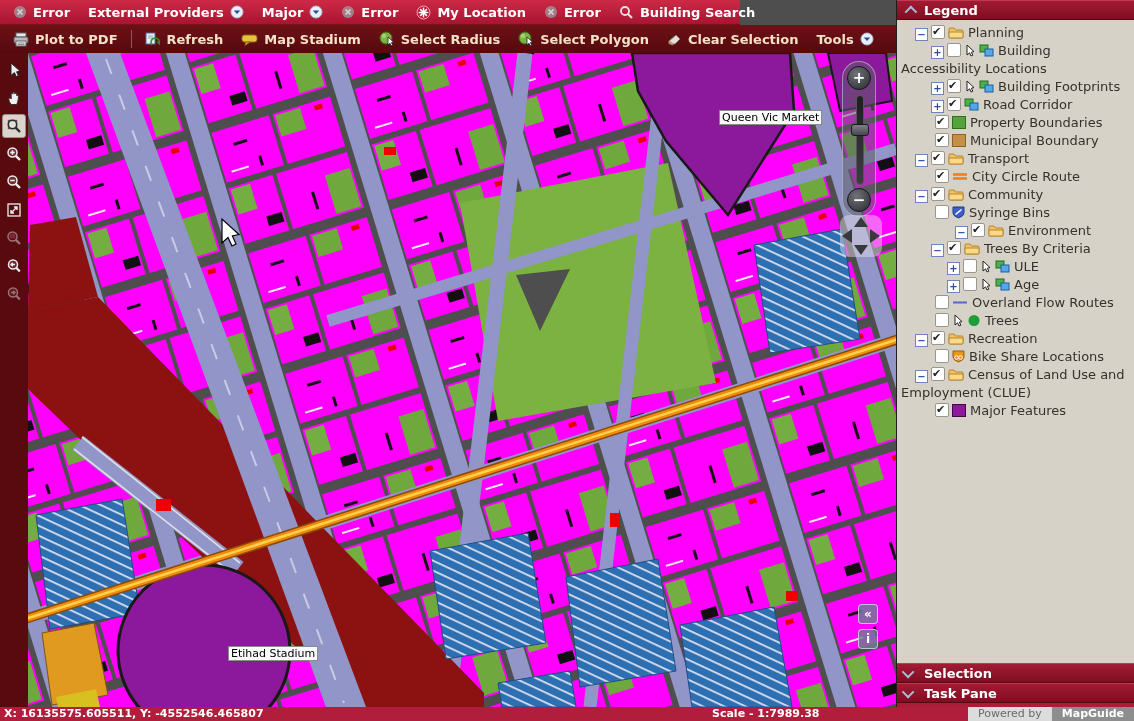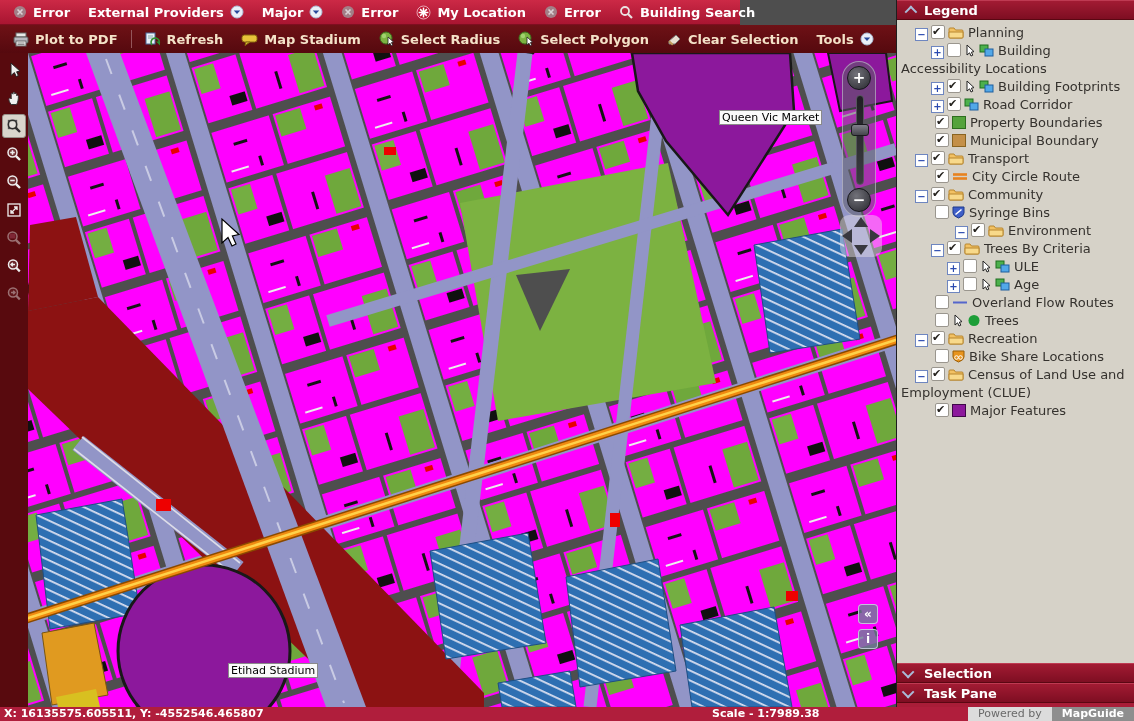--- a/index.html
+++ b/index.html
@@ -365,21 +365,21 @@
       <circle cx="176" cy="598" r="86" fill="#8C189C" stroke="#181818" stroke-width="3"></circle>
       <polygon points="604,0 762,0 766,58 700,162 638,88 610,38" fill="#8C189C" stroke="#181818" stroke-width="2.5"></polygon>
       <polygon points="800,0 858,0 864,48 812,58" fill="#8C189C" stroke="#181818" stroke-width="2"></polygon>
       <line x1="-6" y1="567" x2="874" y2="285" stroke="#8A4A00" stroke-width="10"></line>
       <line x1="-6" y1="567" x2="874" y2="285" stroke="#F08A10" stroke-width="7"></line>
       <line x1="-6" y1="567" x2="874" y2="285" stroke="#FFD24A" stroke-width="2.5"></line>
       <path d="M194 166 L194 190 L200 184.5 L204 193 L208 191 L204.4 183 L211 181.5 Z" fill="#FFFFFF" stroke="#000" stroke-width="1.2"></path>
     </svg>
 
     <span class="maplabel" style="left: 691px; top: 57px;">Queen Vic Market</span>
-    <span class="maplabel" style="left: 200px; top: 610px; text-align: center;">Etihad Stadium</span>
+    <span class="maplabel" style="left: 200px; top: 593px; text-align: center;">Etihad Stadium</span>
 
     <div class="zoomctl">
       <div class="zbtn zplus">+</div>
       <div class="ztrack">
         <div class="zhandle"></div>
       </div>
       <div class="zbtn zminus">−</div>
     </div>
     <div class="dpad">
       <div class="arr up"></div>

